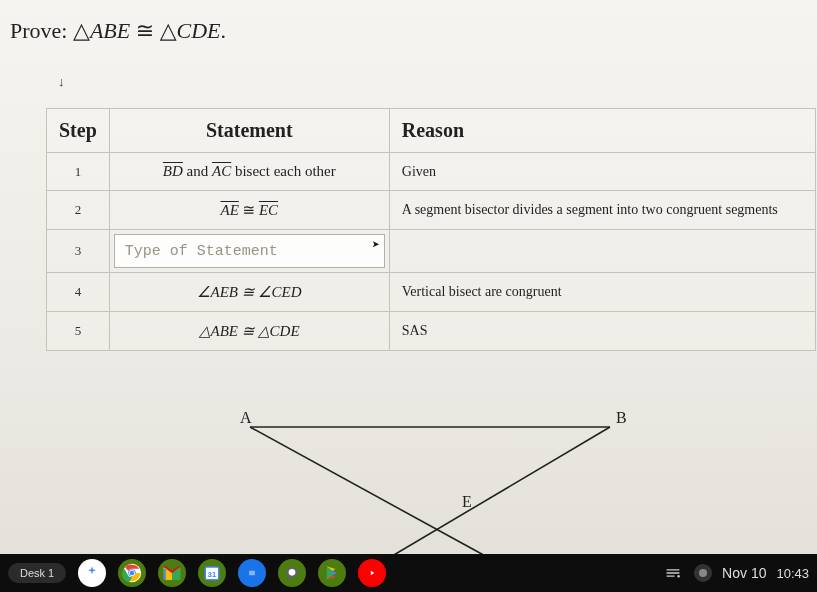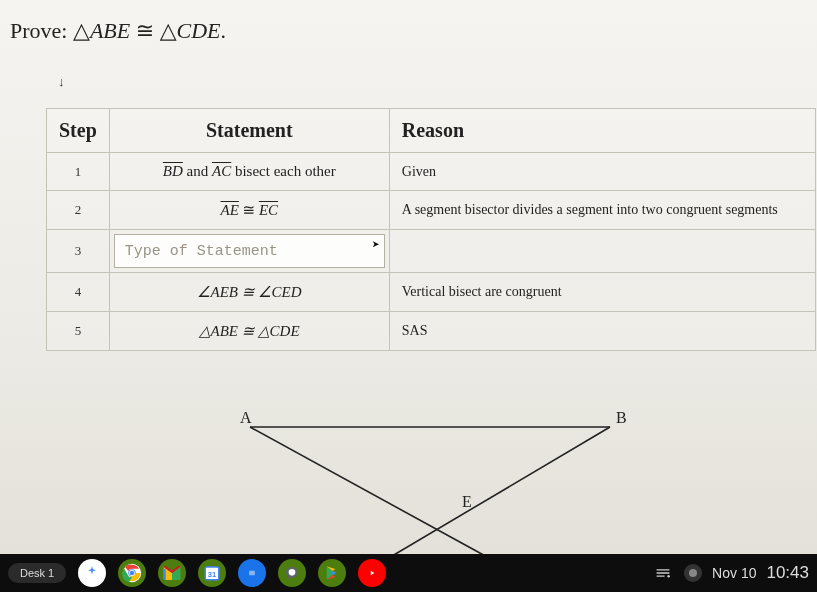--- a/index.html
+++ b/index.html
@@ -138,21 +138,21 @@
   }
   .tb-icon svg { display: block; }
   .tb-spacer { flex: 1; }
   .tb-right { display: flex; align-items: center; gap: 10px; }
   .tb-plain {
     width: 22px; height: 22px;
     display:flex; align-items:center; justify-content:center;
     color:#ccc;
   }
   .tb-date { color:#ddd; font-size:14px; }
-  .tb-time { color:#ddd; font-size:17px; }
+  .tb-time { color:#ddd; font-size:13px; }
 </style>
 </head>
 <body>
 
 <div class="page">
 
   <div class="prove">
     <span>Prove:</span>
     <span class="tri">△</span><span class="math-it">ABE</span>
     <span> ≅ </span>

